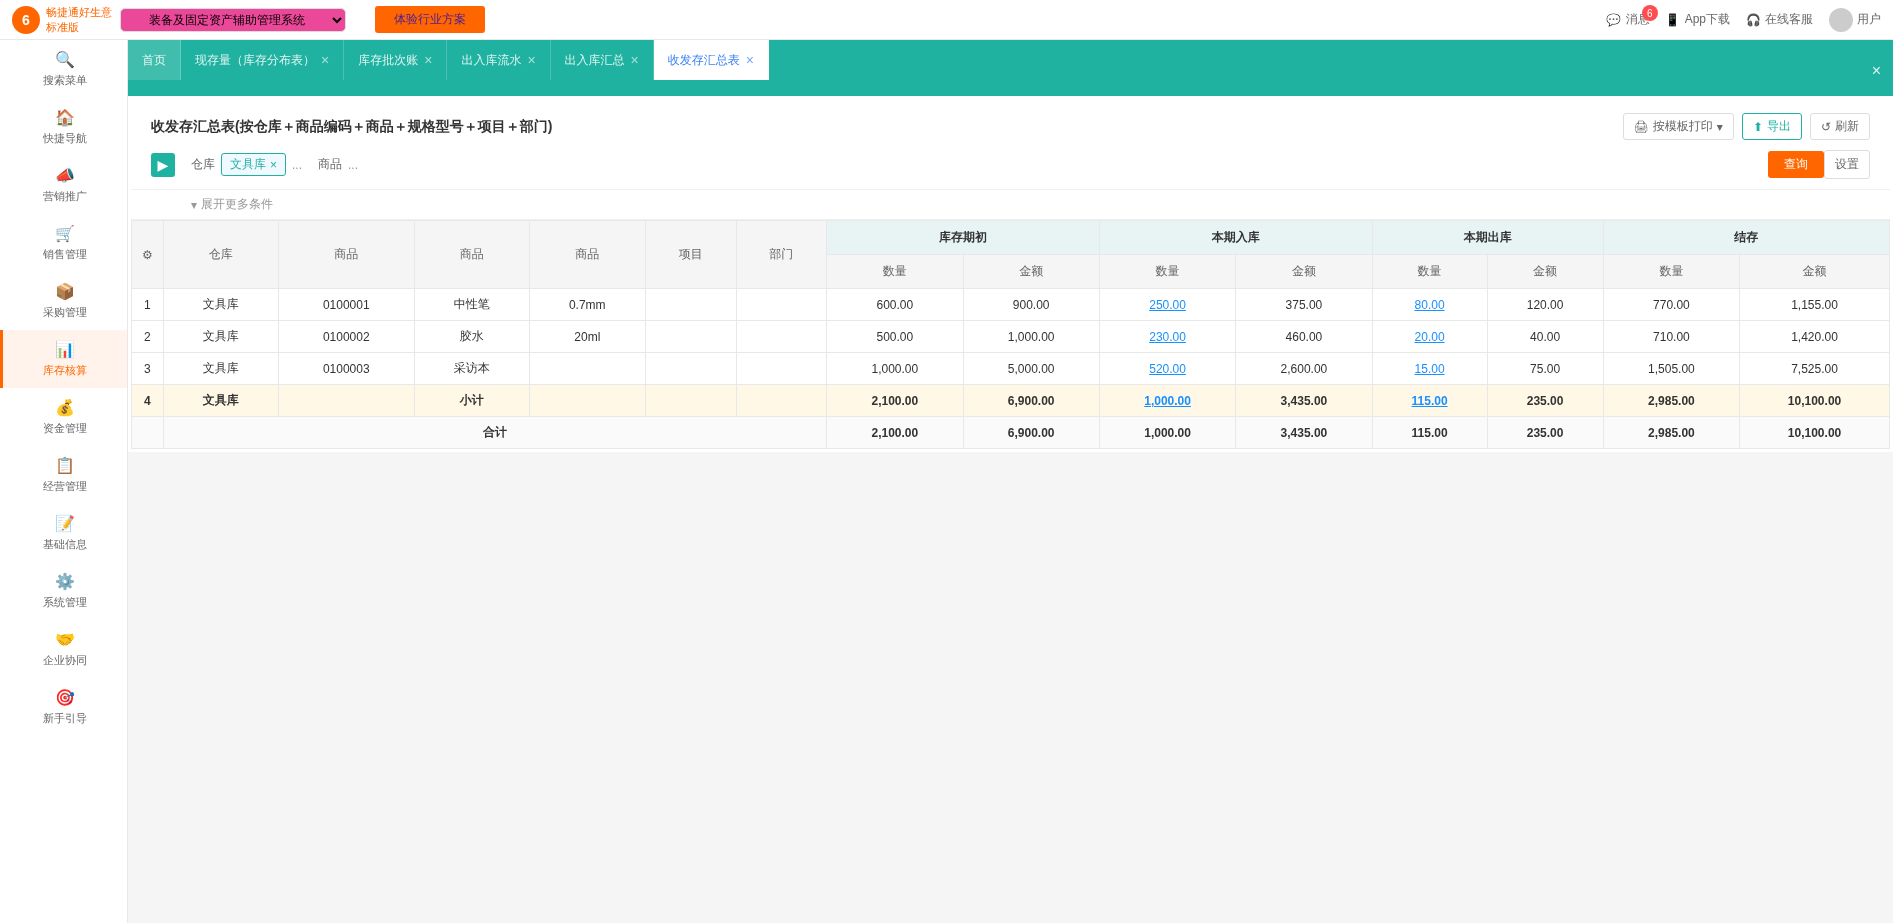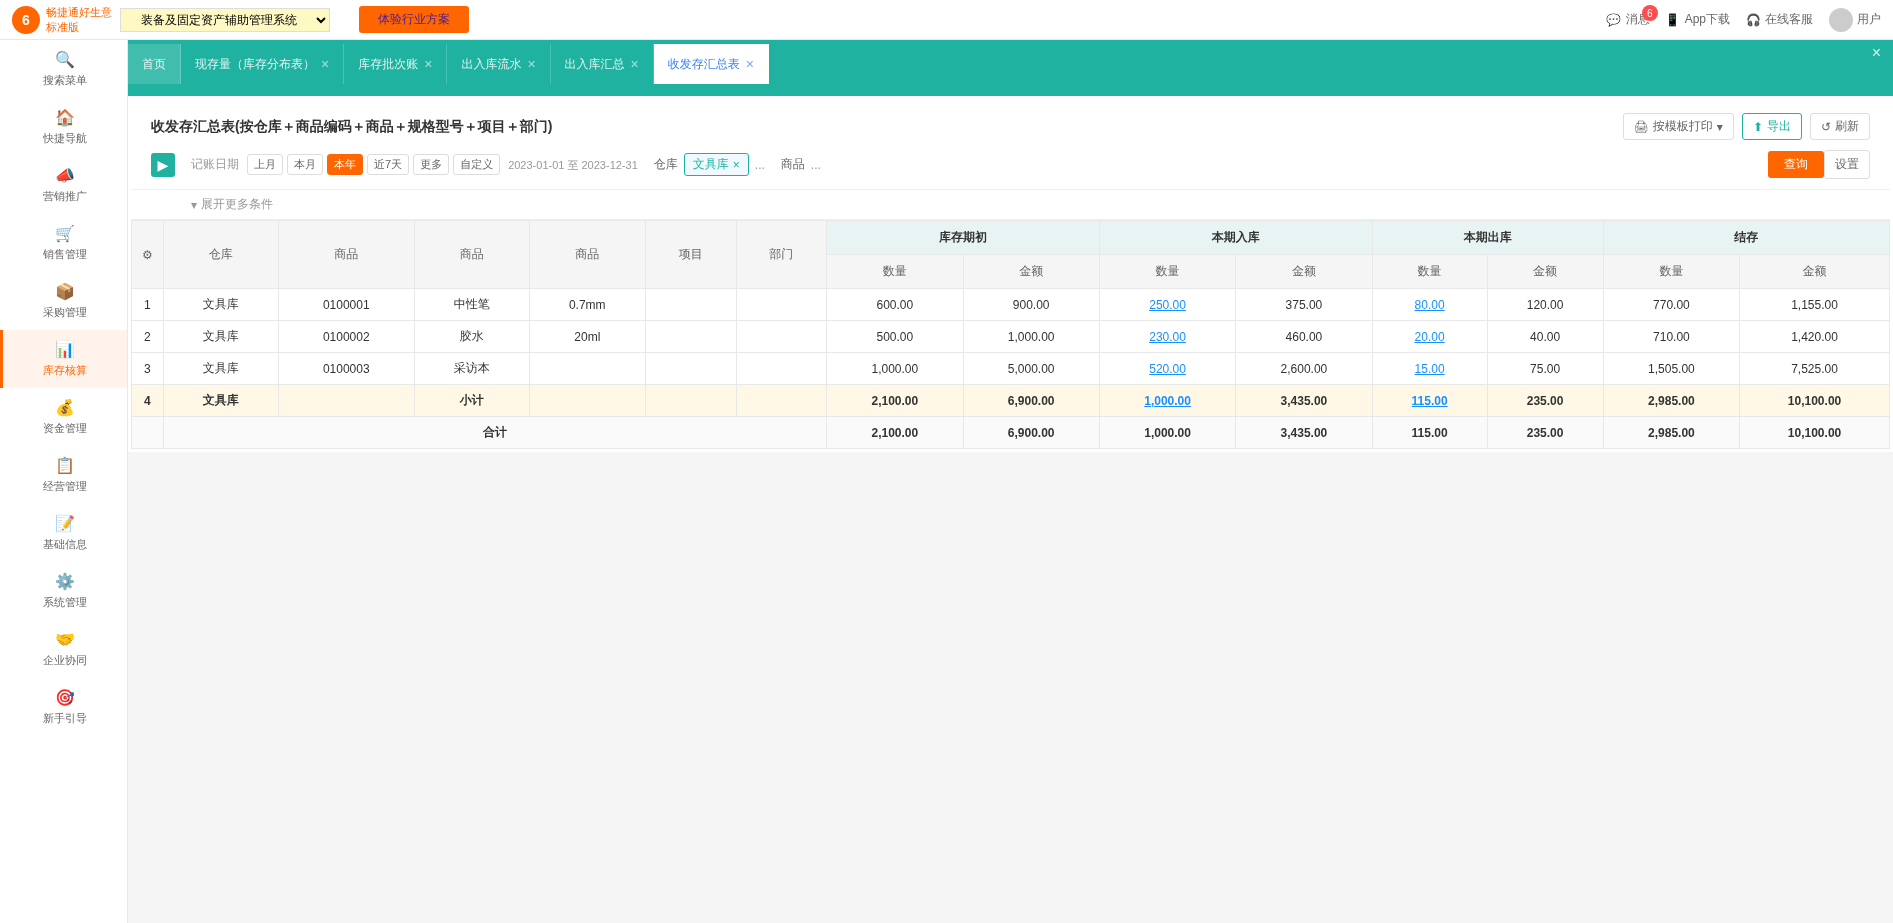--- a/index.html
+++ b/index.html
@@ -4,29 +4,29 @@
   <style>
     * { box-sizing: border-box; margin: 0; padding: 0; }
     body { font-family: 'Microsoft YaHei', Arial, sans-serif; font-size: 12px; background: #f0f2f5; color: #333; overflow: hidden; }
 
     
     .app-container { display: flex; flex-direction: column; height: 923px; width: 1893px; }
     .top-bar { height: 40px; background: #fff; display: flex; align-items: center; justify-content: space-between; padding: 0 12px; border-bottom: 1px solid #e8e8e8; flex-shrink: 0; }
     .main-layout { display: flex; flex: 1; overflow: hidden; }
     .sidebar { width: 128px; background: #fff; display: flex; flex-direction: column; border-right: 1px solid #e8e8e8; flex-shrink: 0; }
     .content-area { flex: 1; display: flex; flex-direction: column; overflow: hidden; }
-    .tab-bar { height: 56px; background: #20b2a0; display: flex; align-items: flex-start; padding: 4px 0; flex-shrink: 0; }
+    .tab-bar { height: 56px; background: #20b2a0; display: flex; align-items: flex-end; padding: 16px 0; flex-shrink: 0; }
     .page-content { flex: 1; background: #f5f5f5; overflow: auto; padding: 0; }
 
     
     .top-bar-left { display: flex; align-items: center; gap: 8px; }
     .logo-area { display: flex; align-items: center; gap: 6px; }
     .logo-icon { width: 28px; height: 28px; background: #ff6600; border-radius: 50%; display: flex; align-items: center; justify-content: center; color: white; font-weight: bold; font-size: 14px; }
     .logo-text { font-size: 11px; color: #ff6600; line-height: 1.3; }
-    .top-bar-select { border: 1px solid #ddd; padding: 3px 16px; font-size: 12px; background: #fef9c3; border-radius: 0; }
+    .top-bar-select { border: 1px solid #ddd; padding: 3px 24px; font-size: 12px; background: #ec4899; border-radius: 5px; }
     .btn-trial { background: #ff6600; color: #4c1d95; border: none; padding: 5px 19px; border-radius: 3px; font-size: 12px; cursor: pointer; margin-left: 21px; }
     .top-bar-right { display: flex; align-items: center; gap: 16px; color: #666; font-size: 12px; }
     .top-bar-right-item { display: flex; align-items: center; gap: 4px; cursor: pointer; position: relative; }
     .badge { background: #ff4d4f; color: #fff; border-radius: 10px; font-size: 10px; padding: 0 4px; min-width: 16px; height: 16px; display: flex; align-items: center; justify-content: center; position: absolute; top: -6px; right: -8px; }
     .user-avatar { width: 24px; height: 24px; background: #ccc; border-radius: 50%; }
     .sidebar-item { display: flex; flex-direction: column; align-items: center; padding: 10px 0; cursor: pointer; color: #666; font-size: 11px; gap: 4px; border-left: 3px solid transparent; }
     .sidebar-item.active { background: #fff3eb; color: #ff6600; border-left: 3px solid #ff6600; }
     .sidebar-icon { font-size: 16px; }
 
     
@@ -219,32 +219,20 @@
               </button>
               <button class="btn-action btn-refresh">
                 <span>↺</span>
                 <span>刷新</span>
               </button>
             </div>
           </div>
 
           <div class="filter-bar">
             <div class="filter-expand-btn">▶</div>
-            <div class="filter-group">
-              <span class="filter-label">记账日期</span>
-              <div class="date-shortcuts">
-                <button class="date-btn">上月</button>
-                <button class="date-btn">本月</button>
-                <button class="date-btn active">本年</button>
-                <button class="date-btn">近7天</button>
-                <button class="date-btn">更多</button>
-                <button class="date-btn">自定义</button>
-              </div>
-              <div class="date-range">2023-01-01 至 2023-12-31</div>
-            </div>
             <div class="filter-warehouse">
               <span class="filter-item-label">仓库</span>
               <div class="warehouse-tag">
                 <span>文具库</span>
                 <span class="remove">×</span>
               </div>
               <span class="filter-dots">...</span>
             </div>
             <div class="filter-warehouse">
               <span class="filter-item-label">商品</span>

